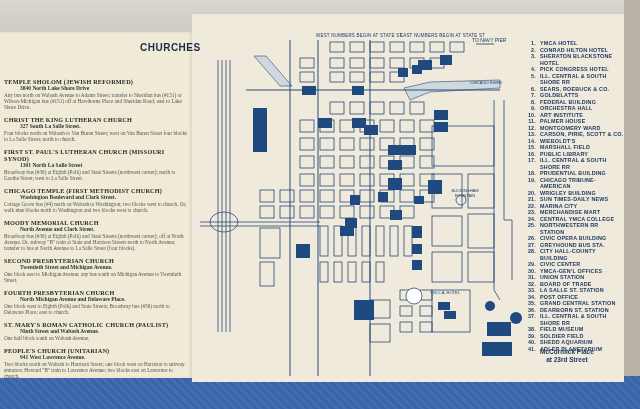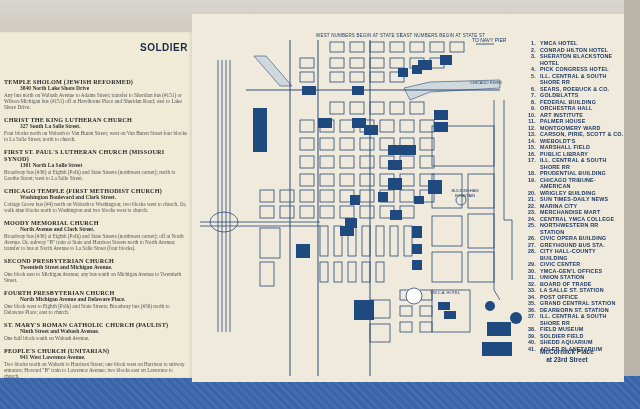--- a/index.html
+++ b/index.html
@@ -28,21 +28,21 @@
 </head>
 <body>
 
 <div class="bg-top"></div>
 <div class="bg-right"></div>
 <div class="bg-bottom"></div>
 
 <div class="panel-left"></div>
 <div class="panel-map"></div>
 
-<div class="churches-title">SOLDIER</div>
+<div class="churches-title">CHURCHES</div>
 
 <div class="church-list">
   <div class="church">
     <div class="church-name">TEMPLE SHOLOM (JEWISH REFORMED)</div>
     <div class="church-addr">3840 North Lake Shore Drive</div>
     <div class="church-dir">Any bus north on Wabash Avenue to Adams Street; transfer to Sheridan bus (#151) or Wilson-Michigan bus (#151) off at Hawthorne Place and Sheridan Road; east to Lake Shore Drive.</div>
   </div>
   <div class="church">
     <div class="church-name">CHRIST THE KING LUTHERAN CHURCH</div>
     <div class="church-addr">327 South La Salle Street.</div>

